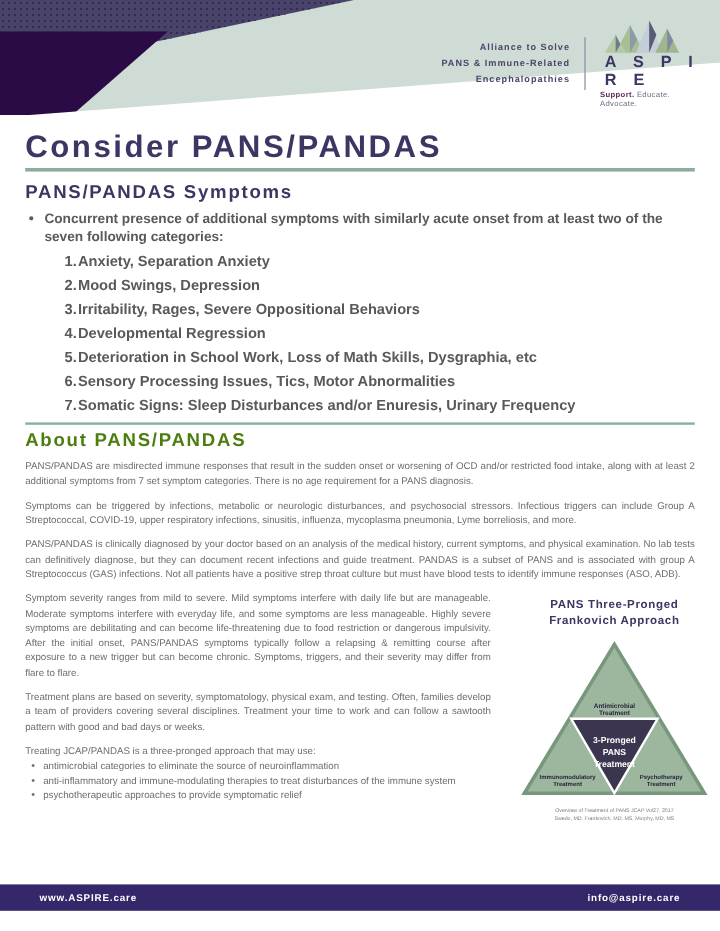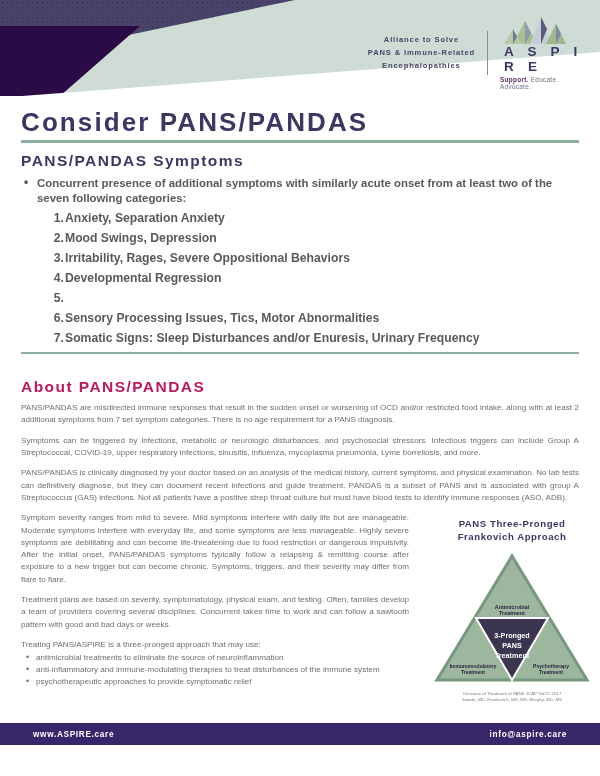--- a/index.html
+++ b/index.html
@@ -58,21 +58,21 @@
     display: flex;
     align-items: center;
     gap: 0;
   }
   .brand-tagline {
     font-size: 7.6px;
     font-weight: bold;
     line-height: 1.75;
     letter-spacing: 0.85px;
     color: #4b4569;
-    text-align: center;
+    text-align: right;
     padding-right: 12px;
   }
   .brand-divider {
     width: 1px;
     height: 44px;
     background: #8d8aa0;
     margin-right: 12px;
   }
   .brand-mark { width: 88px; text-align: left; }
   .brand-mountains { display: block; }
@@ -153,22 +153,22 @@
     margin-bottom: 5.5px;
     padding-left: 30px;
   }
   .cat-num { width: 13px; flex: none; text-align: right; margin-right: 1px; }
 
   
   .about-head {
     font-size: 15.5px;
     font-weight: bold;
     letter-spacing: 1.45px;
-    color: #be185d;
-    margin-top: 24px;
+    color: #4d7c0f;
+    margin-top: 5px;
     margin-bottom: 6px;
   }
   p.body-text {
     font-size: 8.1px;
     line-height: 1.52;
     text-align: justify;
     color: #6d6e71;
     margin-bottom: 8px;
   }
 
@@ -212,21 +212,21 @@
     font-size: 4.4px;
     line-height: 1.5;
     color: #7b7c80;
     text-align: center;
     margin-top: 1px;
   }
 
   
   .footer {
     position: absolute;
-    left: 0; bottom: 31px;
+    left: 0; bottom: 17px;
     width: 600px;
     height: 22px;
     background: #35276a;
     display: flex;
     align-items: center;
     justify-content: space-between;
     padding: 0 33px;
   }
   .footer span {
     font-size: 8.2px;
@@ -291,20 +291,21 @@
     <li>
         <span class="cat-num">3.</span>
         <span>Irritability, Rages, Severe Oppositional Behaviors</span>
       </li>
     <li>
         <span class="cat-num">4.</span>
         <span>Developmental Regression</span>
       </li>
     <li>
         <span class="cat-num">5.</span>
+        <span>Deterioration in School Work, Loss of Math Skills, Dysgraphia, etc</span>
       </li>
     <li>
         <span class="cat-num">6.</span>
         <span>Sensory Processing Issues, Tics, Motor Abnormalities</span>
       </li>
     <li>
         <span class="cat-num">7.</span>
         <span>Somatic Signs: Sleep Disturbances and/or Enuresis, Urinary Frequency</span>
       </li>
   </ol>
@@ -313,24 +314,24 @@
 
   <h2 class="about-head">About PANS/PANDAS</h2>
 
   <p class="body-text">PANS/PANDAS are misdirected immune responses that result in the sudden onset or worsening of OCD and/or restricted food intake, along with at least 2 additional symptoms from 7 set symptom categories. There is no age requirement for a PANS diagnosis.</p>
   <p class="body-text">Symptoms can be triggered by infections, metabolic or neurologic disturbances, and psychosocial stressors. Infectious triggers can include Group A Streptococcal, COVID-19, upper respiratory infections, sinusitis, influenza, mycoplasma pneumonia, Lyme borreliosis, and more.</p>
   <p class="body-text">PANS/PANDAS is clinically diagnosed by your doctor based on an analysis of the medical history, current symptoms, and physical examination. No lab tests can definitively diagnose, but they can document recent infections and guide treatment. PANDAS is a subset of PANS and is associated with group A Streptococcus (GAS) infections. Not all patients have a positive strep throat culture but must have blood tests to identify immune responses (ASO, ADB).</p>
 
   <div class="lower">
     <div class="lower-left">
       <p class="body-text">Symptom severity ranges from mild to severe. Mild symptoms interfere with daily life but are manageable. Moderate symptoms interfere with everyday life, and some symptoms are less manageable. Highly severe symptoms are debilitating and can become life-threatening due to food restriction or dangerous impulsivity. After the initial onset, PANS/PANDAS symptoms typically follow a relapsing &amp; remitting course after exposure to a new trigger but can become chronic. Symptoms, triggers, and their severity may differ from flare to flare.</p>
-      <p class="body-text">Treatment plans are based on severity, symptomatology, physical exam, and testing. Often, families develop a team of providers covering several disciplines. Concurrent takes time to work and can follow a sawtooth pattern with good and bad days or weeks.</p>
-      <p class="tx-intro">Treating PANS/ASPIRE is a three-pronged approach that may use:</p>
+      <p class="body-text">Treatment plans are based on severity, symptomatology, physical exam, and testing. Often, families develop a team of providers covering several disciplines. Treatment your time to work and can follow a sawtooth pattern with good and bad days or weeks.</p>
+      <p class="tx-intro">Treating JCAP/PANDAS is a three-pronged approach that may use:</p>
       <ul class="tx-list">
-        <li>antimicrobial treatments to eliminate the source of neuroinflammation</li>
+        <li>antimicrobial categories to eliminate the source of neuroinflammation</li>
         <li>anti-inflammatory and immune-modulating therapies to treat disturbances of the immune system</li>
         <li>psychotherapeutic approaches to provide symptomatic relief</li>
       </ul>
     </div>
 
     <div class="lower-right">
       <div class="diagram-title">
         <div>PANS Three-Pronged</div>
         <div>Frankovich Approach</div>
       </div>

